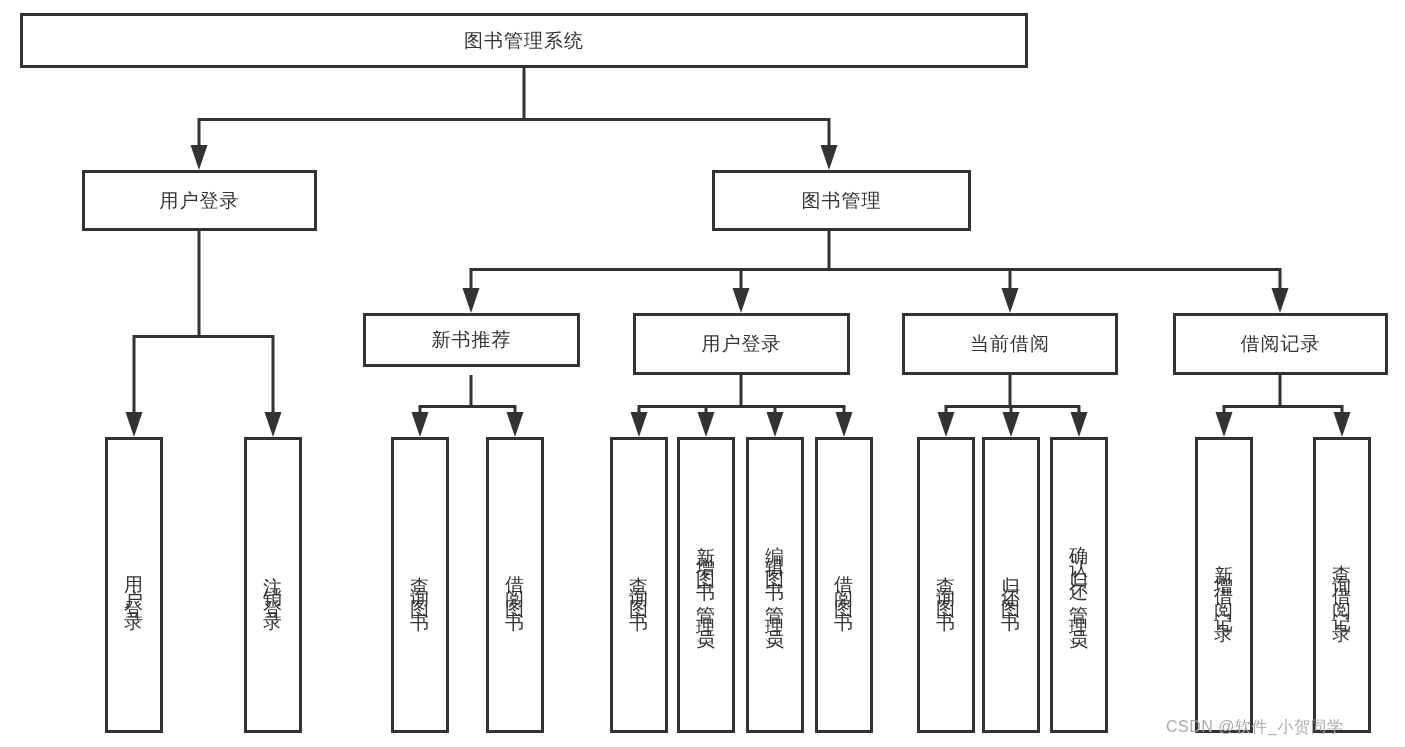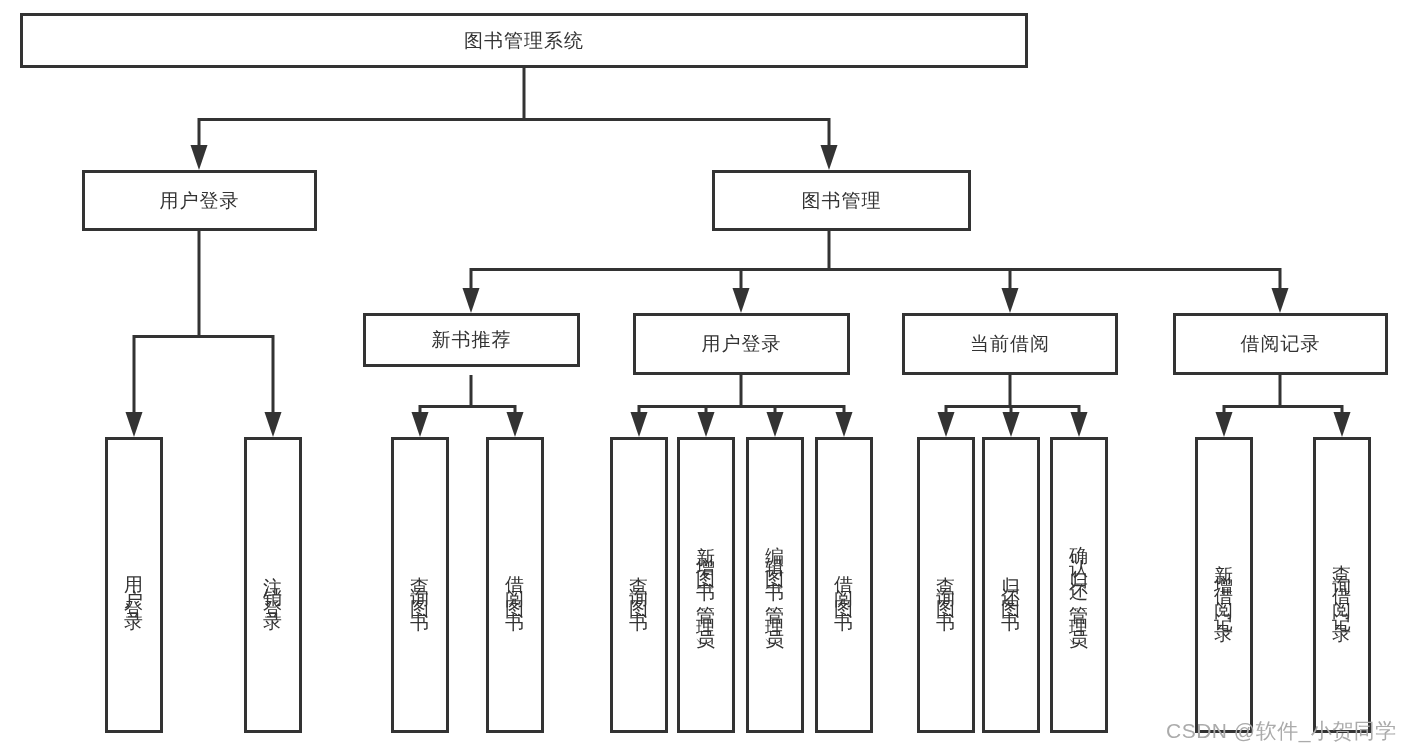--- a/index.html
+++ b/index.html
@@ -29,21 +29,21 @@
   }
   .vbox span{
     writing-mode:vertical-rl;
     font-size:19px;color:#333333;
     letter-spacing:12px;line-height:1;
     white-space:nowrap;
   }
   #watermark{
     position:absolute;z-index:3;
     left:1166px;top:717px;width:232px;
-    font-size:21px;color:#ababab;
+    font-size:16px;color:#ababab;
     letter-spacing:0.5px;white-space:nowrap;
   }
 </style>
 </head>
 <body>
 
 <div id="canvas">
 
   <svg id="wires" width="1405" height="747" aria-hidden="true">
     <g stroke="#333333" stroke-width="3" fill="none">

